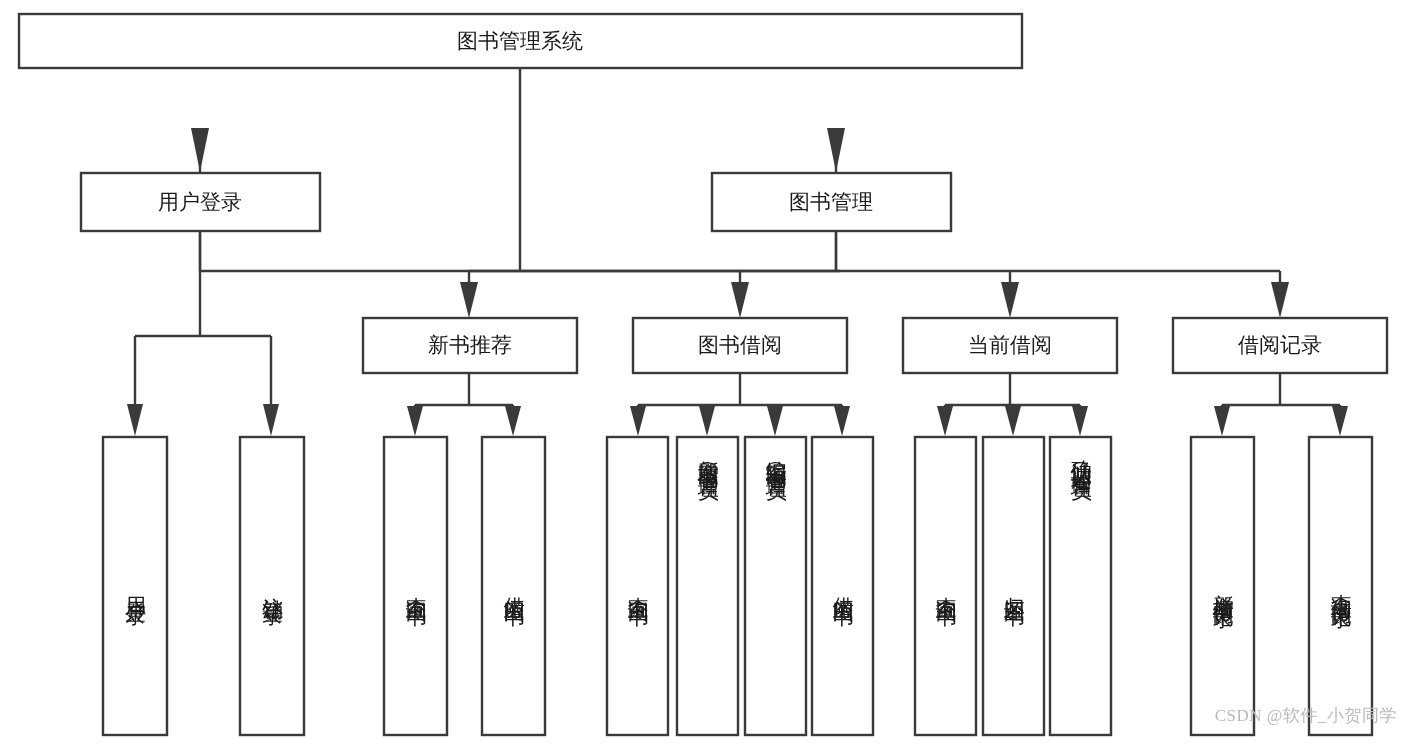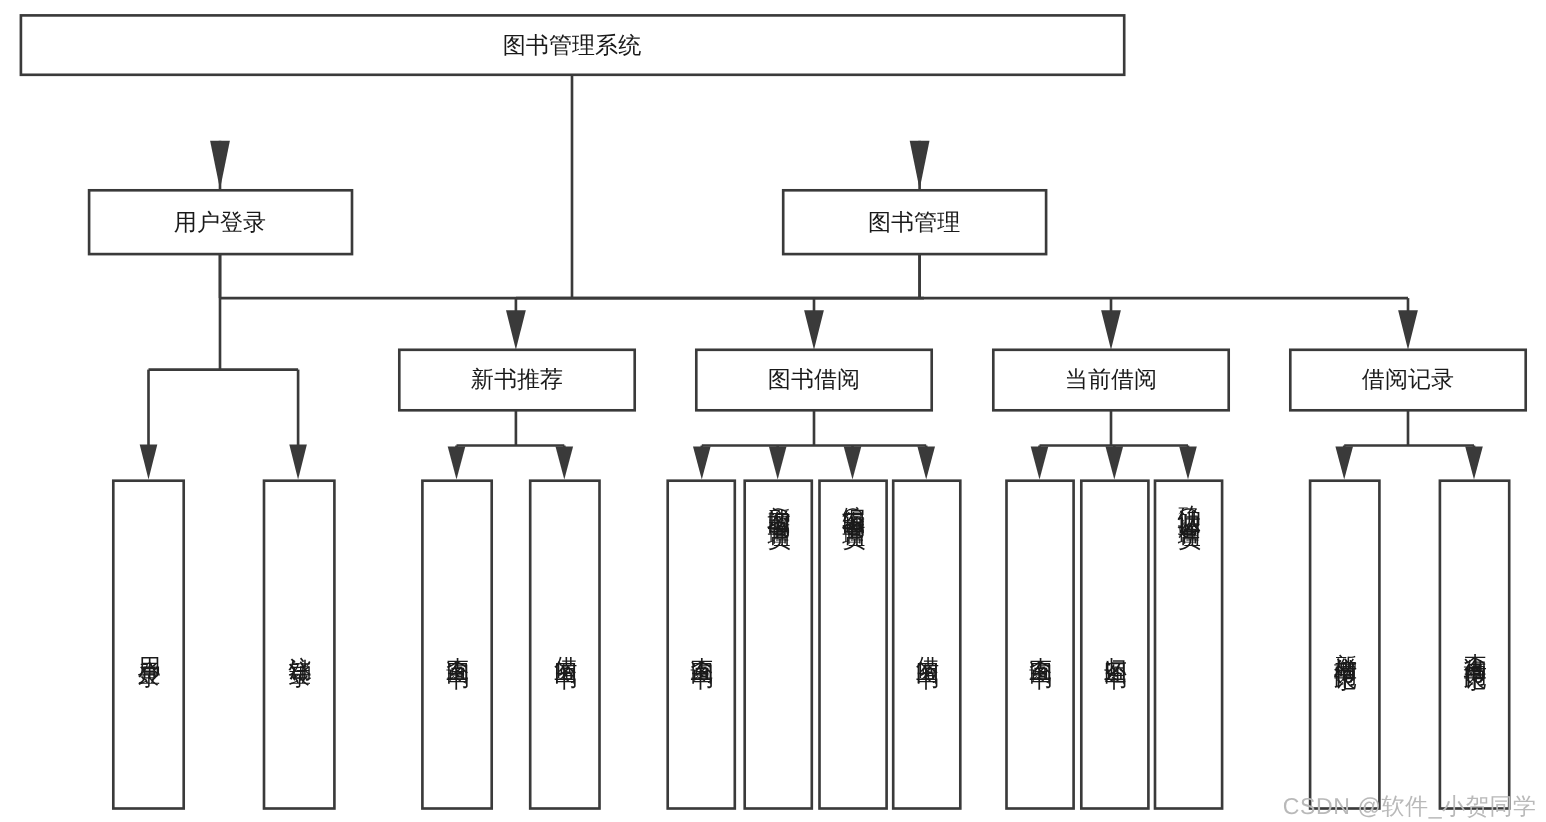--- a/index.html
+++ b/index.html
@@ -69,23 +69,23 @@
     display: flex;
     align-items: flex-start;
     justify-content: center;
   }
   .vlabel-wrap.center-v {
     align-items: center;
   }
   #watermark {
     position: absolute;
     right: 8px;
-    bottom: 0;
-    font-family: Liberation Sans, sans-serif;
-    font-size: 21px;
+    bottom: 20px;
+    font-family: Liberation Serif, serif;
+    font-size: 17px;
     color: #b9b9b9;
     letter-spacing: 0.5px;
     user-select: none;
     white-space: nowrap;
   }
 </style>
 </head>
 <body>
 
 <div id="diagram-root">

